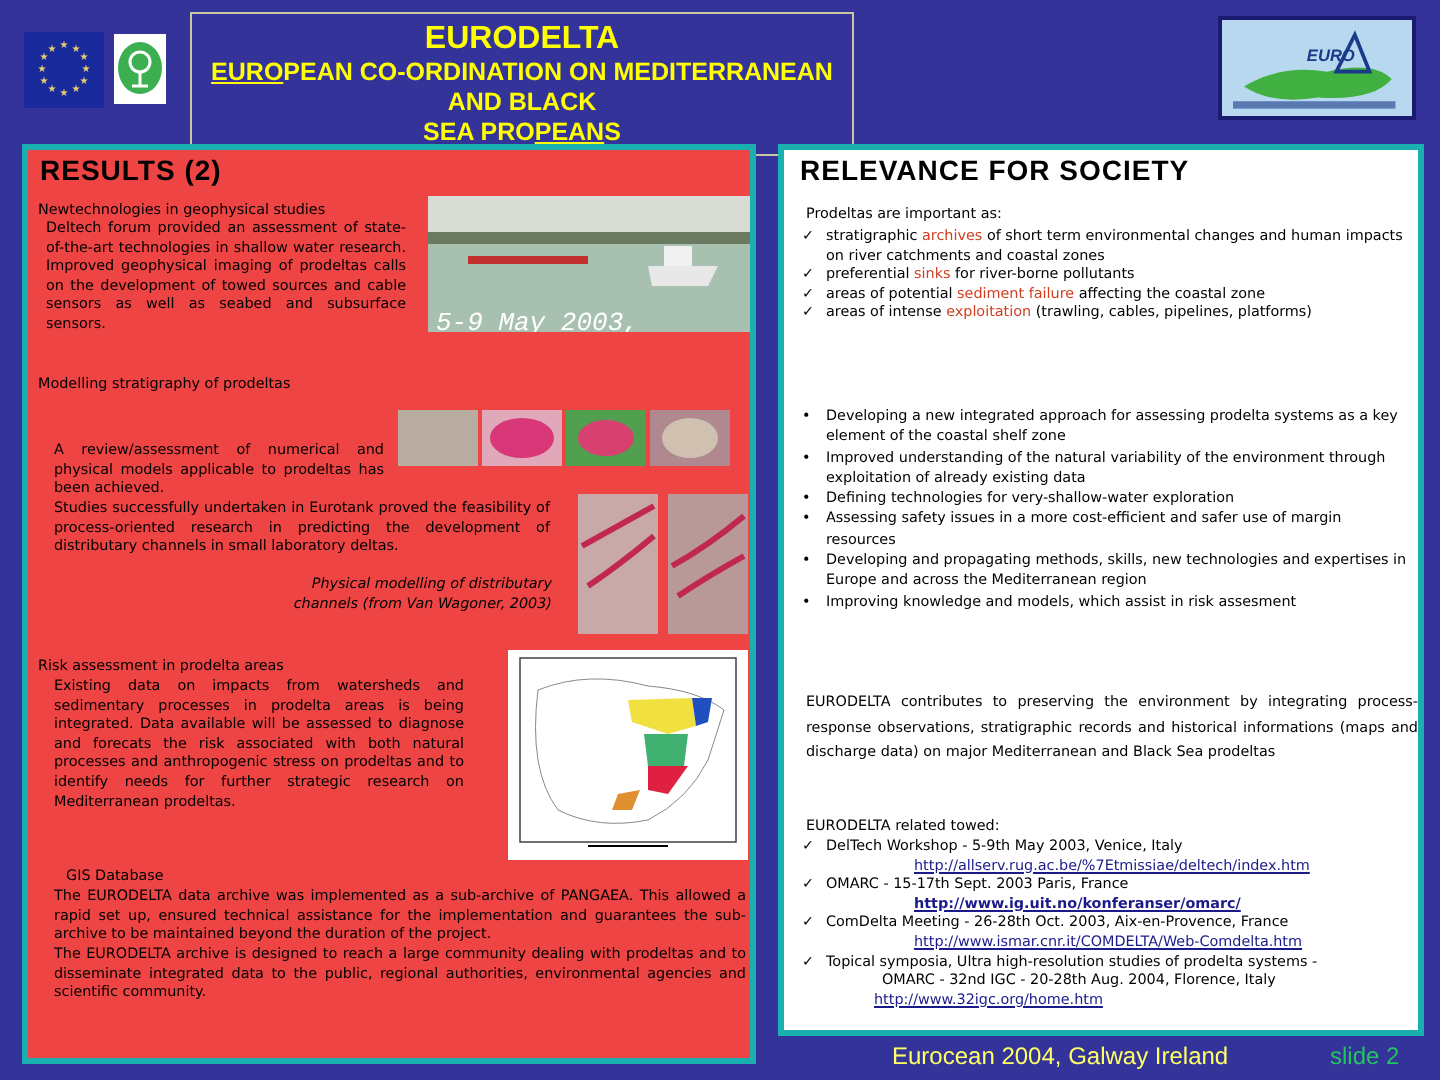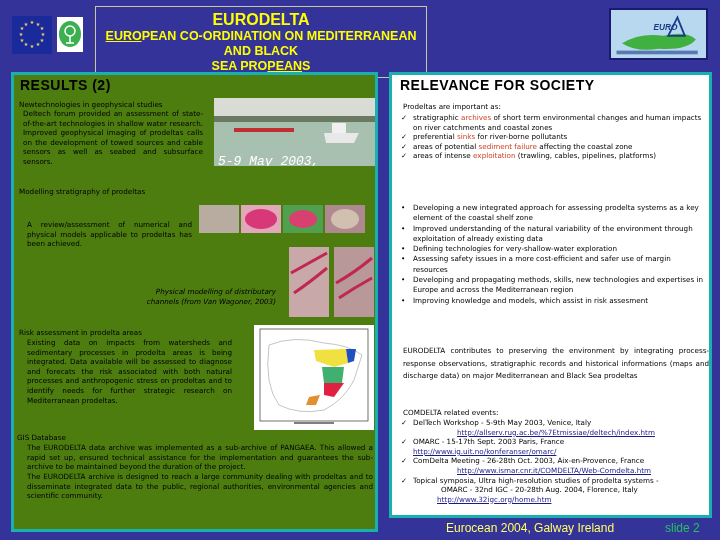--- a/index.html
+++ b/index.html
@@ -37,21 +37,21 @@
     }
     .logo-euro svg { width: 100%; height: 100%; display: block; }
 
     
     .panel {
       position: absolute; background: #fff;
       border: 3px solid #1ab0b0;
     }
     .panel-right { left: 389px; top: 72px; width: 323px; height: 446px; }
 
-    .panel-left-full { position: absolute; left: 11px; top: 72px; width: 367px; height: 460px; background:#4d7c0f; border:3px solid #1ab0b0;padding-left:20px; }
+    .panel-left-full { position: absolute; left: 11px; top: 72px; width: 367px; height: 460px; background:#ef4444; border:3px solid #1ab0b0;padding-left:20px; }
 
     .sec-title {
       position: absolute; font-weight: bold; font-size: 14px; letter-spacing: 0.5px;
     }
     .small { font-size: 7.2px; line-height: 9.6px; font-family: "DejaVu Sans", sans-serif; }
     .abs { position: absolute; }
     .just { text-align: justify; }
     .ital { font-style: italic; }
     .center { text-align: center; }
     .red { color: #d04020; }
@@ -132,20 +132,21 @@
       <rect x="0" y="18" width="161" height="6" fill="#6a7a60"></rect>
       <rect x="20" y="30" width="60" height="4" fill="#c03030"></rect>
       <path d="M110 35 L145 35 L140 45 L112 45Z" fill="#e8e8e8"></path>
       <rect x="118" y="25" width="14" height="10" fill="#f0f0f0"></rect>
     </svg>
     <div class="abs ital" style="left:4px;top:56px;font-size:13px;color:#fff;font-family:Liberation Mono, monospace;">5-9 May 2003, Venice, Italy</div>
   </div>
 
   <div class="abs small" style="left:5px;top:112px;">Modelling stratigraphy of prodeltas</div>
   <div class="abs small just" style="left:13px;top:145px;width:165px;">A review/assessment of numerical and physical models applicable to prodeltas has been achieved.</div>
+  <div class="abs small just" style="left:13px;top:174px;width:248px;">Studies successfully undertaken in Eurotank proved the feasibility of process-oriented research in predicting the development of distributary channels in small laboratory deltas.</div>
   <div class="abs small ital" style="left:122px;top:212px;text-align:right;width:140px;">Physical modelling of distributary</div>
   <div class="abs small ital" style="left:103px;top:222px;text-align:right;width:159px;">channels (from Van Wagoner, 2003)</div>
   <div class="photo" style="left:185px;top:128px;width:178px;height:118px;">
     <svg viewBox="0 0 178 118">
       <rect x="0" y="2" width="40" height="28" fill="#b8aca0"></rect>
       <rect x="42" y="2" width="40" height="28" fill="#e0a8b8"></rect>
       <ellipse cx="62" cy="16" rx="16" ry="10" fill="#d83878"></ellipse>
       <rect x="84" y="2" width="40" height="28" fill="#50a050"></rect>
       <ellipse cx="104" cy="16" rx="14" ry="9" fill="#d84070"></ellipse>
       <rect x="126" y="2" width="40" height="28" fill="#b08890"></rect>
@@ -166,21 +167,21 @@
       <path d="M15 20 Q40 10 70 18 Q95 20 108 30 L100 55 Q90 75 70 85 Q45 90 25 80 Q10 60 15 20Z" fill="none" stroke="#888" stroke-width="0.5"></path>
       <path d="M60 25 L92 24 L94 38 L80 42 L62 36Z" fill="#f0e040"></path>
       <path d="M92 24 L102 24 L100 36 L94 38Z" fill="#2050c0"></path>
       <path d="M68 42 L90 42 L88 58 L70 58Z" fill="#40b070"></path>
       <path d="M70 58 L90 58 L80 72 L70 70Z" fill="#e02040"></path>
       <path d="M55 72 L66 70 L62 80 L52 80Z" fill="#e09030"></path>
       <line x1="40" y1="98" x2="80" y2="98" stroke="#000" stroke-width="1"></line>
     </svg>
   </div>
 
-  <div class="abs small" style="left:3px;top:358px;">GIS Database</div>
+  <div class="abs small" style="left:19px;top:358px;">GIS Database</div>
   <div class="abs small just" style="left:13px;top:368px;width:346px;">The EURODELTA data archive was implemented as a sub-archive of PANGAEA. This allowed a rapid set up, ensured technical assistance for the implementation and guarantees the sub-archive to be maintained beyond the duration of the project.</div>
   <div class="abs small just" style="left:13px;top:397px;width:346px;">The EURODELTA archive is designed to reach a large community dealing with prodeltas and to disseminate integrated data to the public, regional authorities, environmental agencies and scientific community.</div>
 </div>
 
 <div class="panel panel-right">
   <div class="sec-title" style="left:8px;top:2px;">RELEVANCE FOR SOCIETY</div>
 
   <div class="abs small" style="left:11px;top:27px;">Prodeltas are important as:</div>
   <ul class="list abs small" style="left:9px;top:38px;width:305px;">
     <li><span class="mark">✓</span><span>stratigraphic </span><span class="red">archives</span><span> of short term environmental changes and human impacts on river catchments and coastal zones</span></li>
@@ -193,23 +194,23 @@
     <li><span class="mark">•</span><span>Developing a new integrated approach for assessing prodelta systems as a key element of the coastal shelf zone</span></li>
     <li><span class="mark">•</span><span>Improved understanding of the natural variability of the environment through exploitation of already existing data</span></li>
     <li><span class="mark">•</span><span>Defining technologies for very-shallow-water exploration</span></li>
     <li><span class="mark">•</span><span>Assessing safety issues in a more cost-efficient and safer use of margin resources</span></li>
     <li><span class="mark">•</span><span>Developing and propagating methods, skills, new technologies and expertises in Europe and across the Mediterranean region</span></li>
     <li><span class="mark">•</span><span>Improving knowledge and models, which assist in risk assesment</span></li>
   </ul>
 
   <div class="abs small just" style="left:11px;top:270px;width:306px;line-height:12.5px;">EURODELTA contributes to preserving the environment by integrating process-response observations, stratigraphic records and historical informations (maps and discharge data) on major Mediterranean and Black Sea prodeltas</div>
 
-  <div class="abs small" style="left:11px;top:333px;">COMDELTA related events:</div>
+  <div class="abs small" style="left:11px;top:333px;">EURODELTA related towed:</div>
   <ul class="list abs small" style="left:9px;top:343px;width:310px;">
     <li><span class="mark">✓</span><span>DelTech Workshop - 5-9th May 2003, Venice, Italy</span><br><span class="link" style="margin-left:44px;">http://allserv.rug.ac.be/%7Etmissiae/deltech/index.htm</span></li>
-    <li><span class="mark">✓</span><span>OMARC - 15-17th Sept. 2003 Paris, France</span><br><span class="link" style="">http://www.ig.uit.no/konferanser/omarc/</span></li>
+    <li><span class="mark">✓</span><span>OMARC - 15-17th Sept. 2003 Paris, France</span><br><span class="link" style="margin-left:44px;font-weight:bold;">http://www.ig.uit.no/konferanser/omarc/</span></li>
     <li><span class="mark">✓</span><span>ComDelta Meeting - 26-28th Oct. 2003, Aix-en-Provence, France</span><br><span class="link" style="margin-left:44px;color:#1a1a8a;">http://www.ismar.cnr.it/COMDELTA/Web-Comdelta.htm</span></li>
     <li><span class="mark">✓</span><span>Topical symposia, Ultra high-resolution studies of prodelta systems -</span><br><span style="margin-left:28px;">OMARC - 32nd IGC - 20-28th Aug. 2004, Florence, Italy</span><br><span class="link" style="margin-left:24px;">http://www.32igc.org/home.htm</span></li>
   </ul>
 </div>
 
 <div class="footer-left">Eurocean 2004, Galway Ireland</div>
 <div class="footer-right">slide 2</div>
 
 </body></html>

